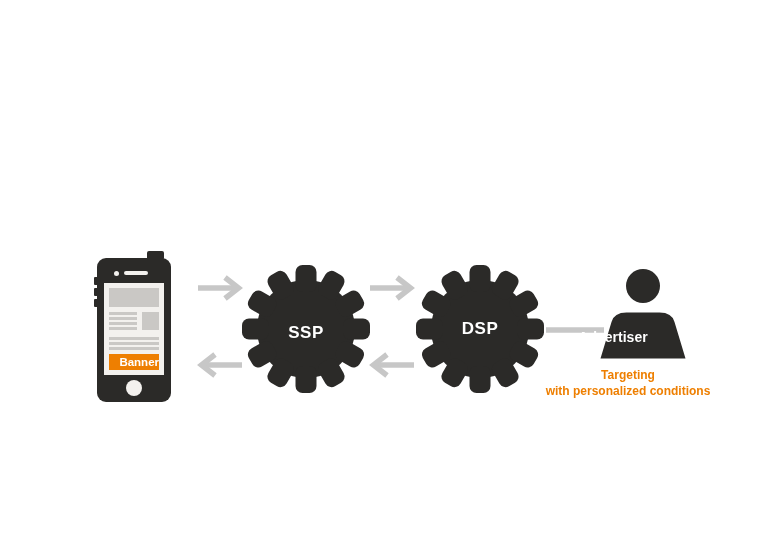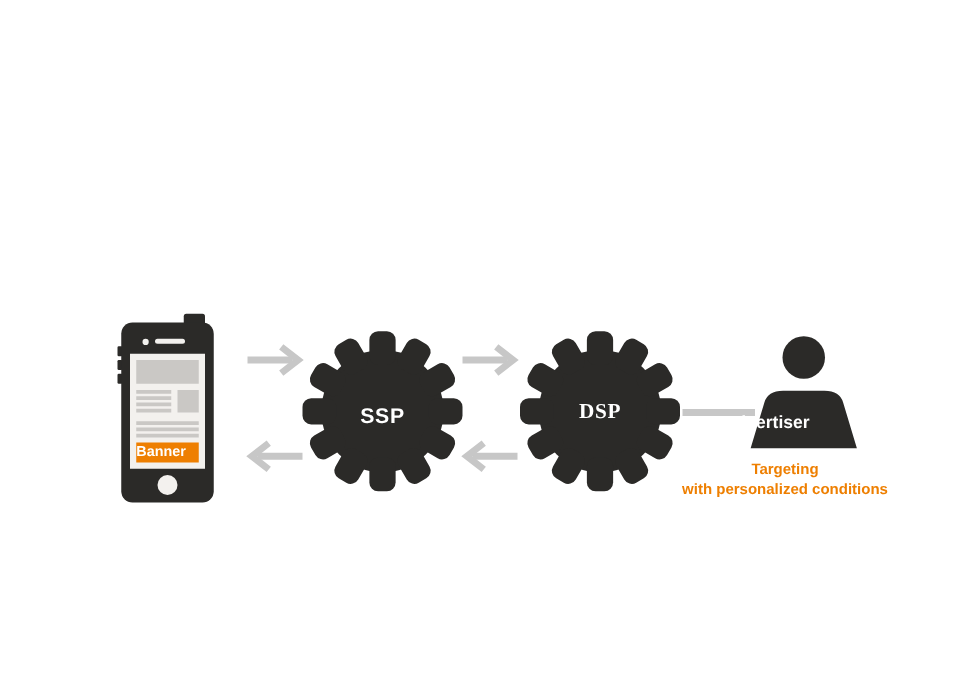--- a/index.html
+++ b/index.html
@@ -11,39 +11,39 @@
   svg.layer { position: absolute; left: 0; top: 0; }
 
   .gear circle, .gear rect { fill: var(--dark, #2b2a28); }
   .person circle, .person path { fill: var(--dark, #2b2a28); }
   .arrow { stroke: var(--gray, #c7c7c7); stroke-width: 5.5; fill: none; }
   .connector { stroke: var(--gray, #c7c7c7); stroke-width: 5.5; }
 
   .label { position: absolute; text-align: center; font-weight: bold; color: #ffffff; pointer-events: none; }
   .ssp-label   { left: 226px; top: 324px; width: 160px; font-size: 17px; letter-spacing: .5px; line-height: 18px; }
   .ssp-sub     { font-size: 13.5px; letter-spacing: .2px; line-height: 17px; margin-top: 2px; }
-  .dsp-label   { left: 400px; top: 319px; width: 160px; font-size: 17px; letter-spacing: .5px; font-family: Liberation Serif, serif; }
+  .dsp-label   { left: 400px; top: 319px; width: 160px; font-size: 17px; letter-spacing: .5px; }
   .adv-label   { left: 533px; top: 329px; width: 160px; font-size: 14px; }
   .caption     { left: 528px; top: 368px; width: 200px; color: var(--orange, #ee7f01); font-size: 12px; line-height: 15.5px; }
 
   
   .phone-body  { position: absolute; left: 97px; top: 258px; width: 74px; height: 144px; background: var(--dark, #2b2a28); border-radius: 9px; }
   .phone-power { position: absolute; left: 147px; top: 251px; width: 17px; height: 9px; background: var(--dark, #2b2a28); border-radius: 2px; }
   .side-btn    { position: absolute; left: 94px; width: 4px; height: 8px; background: var(--dark, #2b2a28); border-radius: 1px; }
   .sb1 { top: 277px; } .sb2 { top: 288px; } .sb3 { top: 299px; }
   .phone-cam   { position: absolute; left: 114px; top: 271px; width: 5px; height: 5px; border-radius: 50%; background: var(--screen, #f3f1ee); }
   .phone-spk   { position: absolute; left: 124px; top: 271px; width: 24px; height: 4px; border-radius: 2px; background: var(--screen, #f3f1ee); }
   .phone-screen{ position: absolute; left: 104px; top: 283px; width: 60px; height: 92px; background: var(--screen, #f3f1ee); }
   .hero-block  { position: absolute; left: 5px; top: 5px; width: 50px; height: 19px; background: var(--content, #cac8c5); }
   .tline       { position: absolute; left: 5px; height: 2.5px; background: var(--content, #cac8c5); }
   .l1 { top: 29px; width: 28px; } .l2 { top: 34px; width: 28px; } .l3 { top: 39px; width: 28px; } .l4 { top: 44px; width: 28px; }
   .l5 { top: 54px; width: 50px; } .l6 { top: 59px; width: 50px; } .l7 { top: 64px; width: 50px; }
   .img-ph      { position: absolute; left: 38px; top: 29px; width: 17px; height: 18px; background: var(--content, #cac8c5); }
   .banner      { position: absolute; left: 5px; top: 71px; width: 50px; height: 16px; background: var(--orange, #ee7f01);
-                 color: #fff; font-weight: bold; font-size: 11.5px; line-height: 16px; text-align: left; }
+                 color: #fff; font-weight: bold; font-size: 11.5px; line-height: 16px; text-align: right; }
   .phone-home  { position: absolute; left: 126px; top: 380px; width: 16px; height: 16px; border-radius: 50%; background: var(--screen, #f3f1ee); }
 </style>
 </head>
 <body>
 
 <div class="stage">
 
   <svg class="layer" width="780" height="550" viewBox="0 0 780 550">
 
     <g class="arrow">

